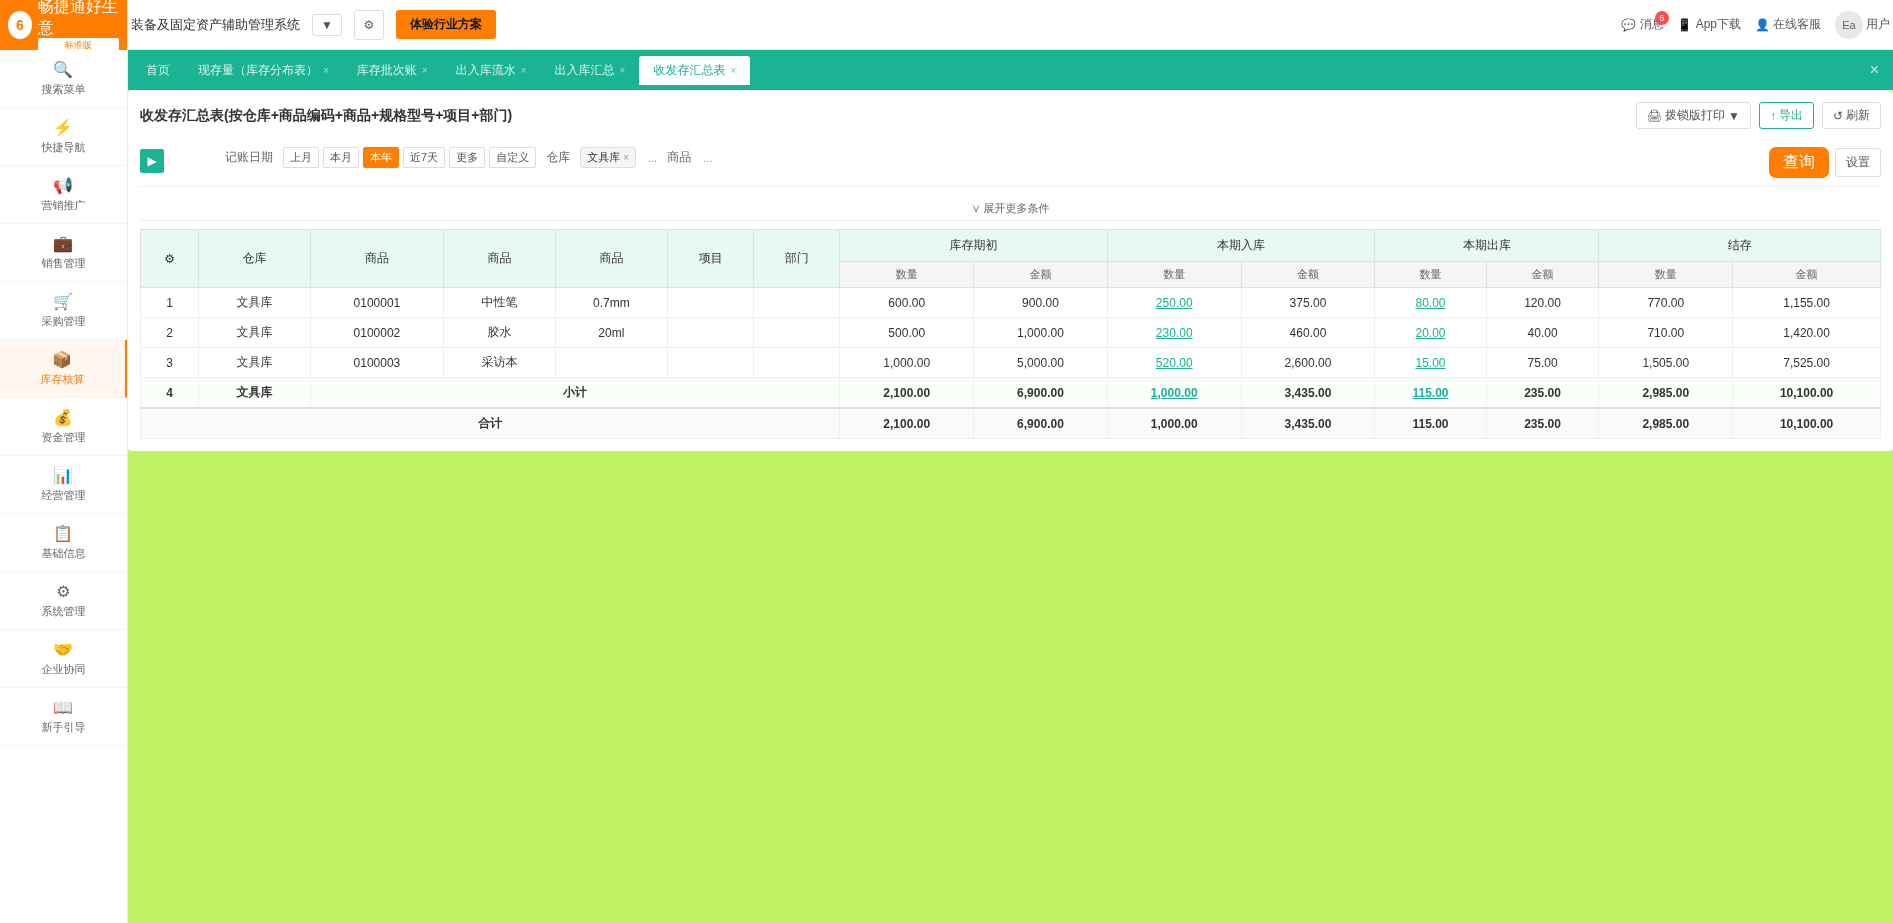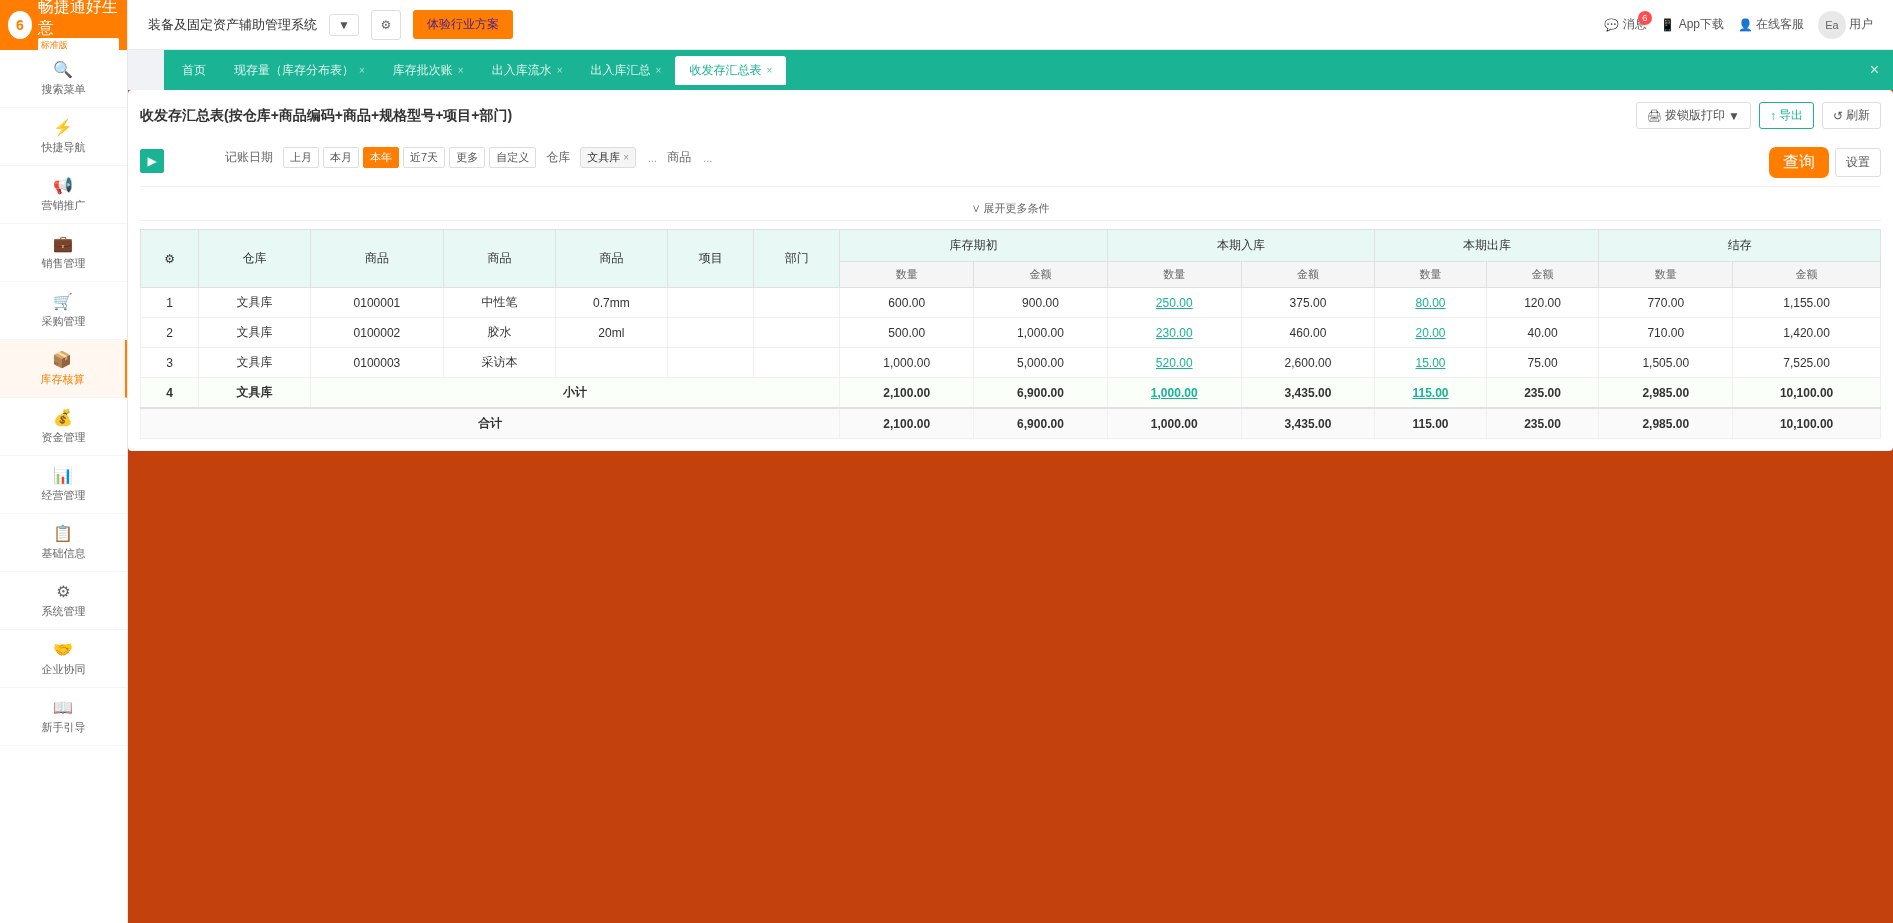--- a/index.html
+++ b/index.html
@@ -6,52 +6,52 @@
     body { font-family: 'Microsoft YaHei', Arial, sans-serif; font-size: 12px; background: #f0f2f5; color: #333; overflow: hidden; height: 923px; }
 
     
     .app-container { display: flex; height: 100%; }
 
     
     .sidebar { width: 128px; background: #fff; display: flex; flex-direction: column; border-right: 1px solid #e8e8e8; flex-shrink: 0; }
     .sidebar-logo { background: #ff7d00; padding: 10px 8px; display: flex; align-items: center; gap: 6px; height: 50px; }
     .sidebar-logo-icon { width: 28px; height: 28px; background: #fff; border-radius: 50%; display: flex; align-items: center; justify-content: center; color: #ff7d00; font-weight: bold; font-size: 14px; }
     .sidebar-logo-text { color: #fff; font-size: 16px; line-height: 1.3; }
-    .sidebar-logo-badge { background: #fff; color: #ff7d00; font-size: 9px; border-radius: 2px; padding: 1px 3px; }
+    .sidebar-logo-badge { background: #fff; color: #ff7d00; font-size: 9px; border-radius: 2px; padding: 1px 3px; text-align: center; }
 
     .sidebar-nav { flex: 1; overflow-y: auto; }
     .sidebar-item { display: flex; flex-direction: column; align-items: center; padding: 10px 4px; cursor: pointer; border-bottom: 1px solid #f5f5f5; color: #666; gap: 3px; }
     .sidebar-item.active { background: #fff7f0; color: #ff7d00; border-right: 2px solid #ff7d00; }
     .sidebar-item-icon { font-size: 16px; }
     .sidebar-item-label { font-size: 11px; text-align: center; }
 
     
     .main { flex: 1; display: flex; flex-direction: column; overflow: hidden; }
 
     
-    .topbar { background: #fff; height: 50px; display: flex; align-items: center; padding: 0 20px; border-bottom: 1px solid #e8e8e8; gap: 12px; }
+    .topbar { background: #fff; height: 50px; display: flex; align-items: center; padding: 0 3px; border-bottom: 1px solid #e8e8e8; gap: 12px; }
     .topbar-title { font-size: 13px; color: #333; flex: 0 0 auto; }
     .topbar-dropdown { display: flex; align-items: center; gap: 4px; border: 1px solid #ddd; border-radius: 3px; padding: 3px 8px; cursor: pointer; font-size: 12px; color: #555; }
     .topbar-settings-btn { width: 30px; height: 30px; border: 1px solid #ddd; border-radius: 3px; display: flex; align-items: center; justify-content: center; cursor: pointer; color: #666; }
-    .topbar-try-btn { background: #ff7d00; color: #4c1d95; border: none; border-radius: 3px; padding: 6px 14px; font-size: 12px; cursor: pointer; }
+    .topbar-try-btn { background: #ff7d00; color: #0f172a; border: none; border-radius: 3px; padding: 6px 14px; font-size: 12px; cursor: pointer; font-weight: bold; }
     .topbar-spacer { flex: 1; }
     .topbar-right { display: flex; align-items: center; gap: 14px; }
     .topbar-right-item { display: flex; align-items: center; gap: 3px; color: #555; font-size: 12px; cursor: pointer; position: relative; }
     .notification-badge { position: absolute; top: -5px; right: -5px; background: #ff4d4f; color: #fff; border-radius: 50%; width: 14px; height: 14px; display: flex; align-items: center; justify-content: center; font-size: 9px; }
     .user-avatar { width: 28px; height: 28px; background: #e8e8e8; border-radius: 50%; display: flex; align-items: center; justify-content: center; font-size: 11px; color: #666; }
 
     
-    .tabs-bar { background: #1ab394; display: flex; align-items: center; height: 40px; padding: 0 4px; overflow-x: auto; margin-left: 36px; }
+    .tabs-bar { background: #1ab394; display: flex; align-items: center; height: 40px; padding: 0 4px; overflow-x: auto; }
     .tab { display: flex; align-items: center; padding: 6px 14px; font-size: 12px; color: rgba(255,255,255,0.85); cursor: pointer; border-radius: 3px 3px 0 0; gap: 5px; white-space: nowrap; }
     .tab.active { background: #fff; color: #1ab394; font-weight: 500; }
     .tab-close { font-size: 10px; color: inherit; opacity: 0.7; cursor: pointer; }
     .tabs-bar-close { margin-left: auto; color: #fff; padding: 0 10px; font-size: 16px; cursor: pointer; opacity: 0.8; }
 
     
-    .page-content { flex: 1; background: #c2410c; overflow-y: auto; padding: 0; }
+    .page-content { flex: 1; background: #bef264; overflow-y: auto; padding: 0; }
 
     
     .card { background: #fff; border-radius: 4px; padding: 12px; margin-bottom: 10px; }
 
     
     .page-header { display: flex; align-items: center; justify-content: space-between; margin-bottom: 10px; }
     .page-title { font-size: 14px; font-weight: 600; color: #333; }
     .header-actions { display: flex; align-items: center; gap: 8px; }
     .btn-print { border: 1px solid #ddd; background: #fff; border-radius: 3px; padding: 4px 10px; font-size: 12px; cursor: pointer; color: #555; display: flex; align-items: center; gap: 3px; }
     .btn-export { border: 1px solid #1ab394; background: #fff; border-radius: 3px; padding: 4px 10px; font-size: 12px; cursor: pointer; color: #1ab394; display: flex; align-items: center; gap: 3px; }

